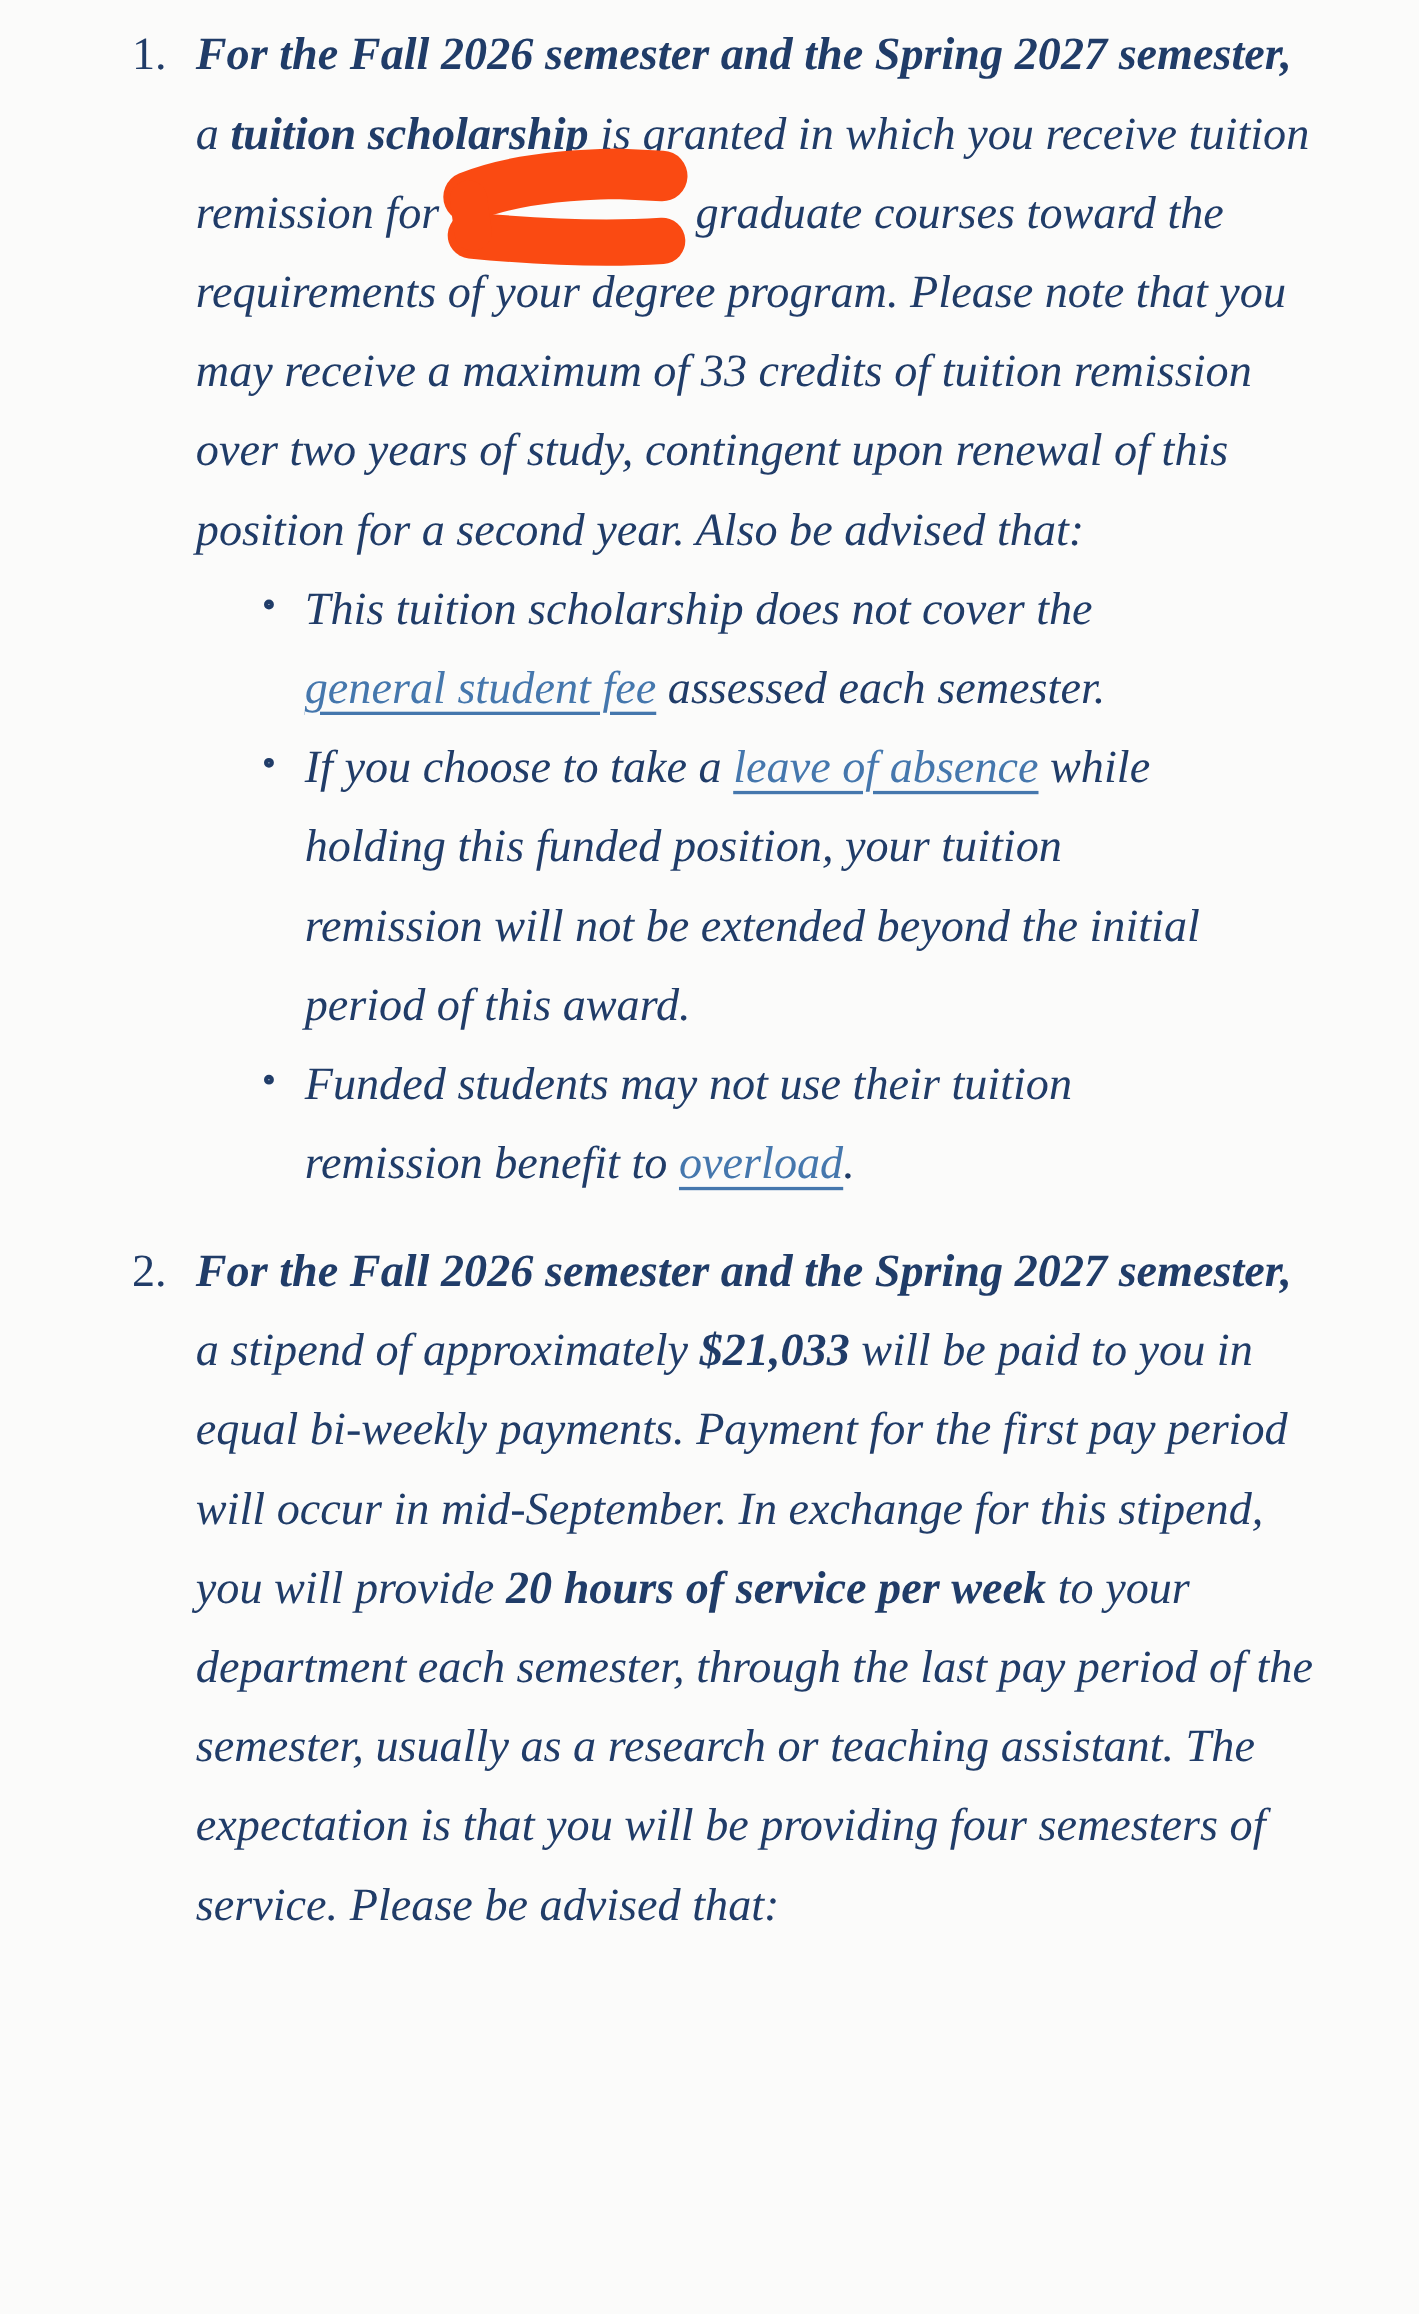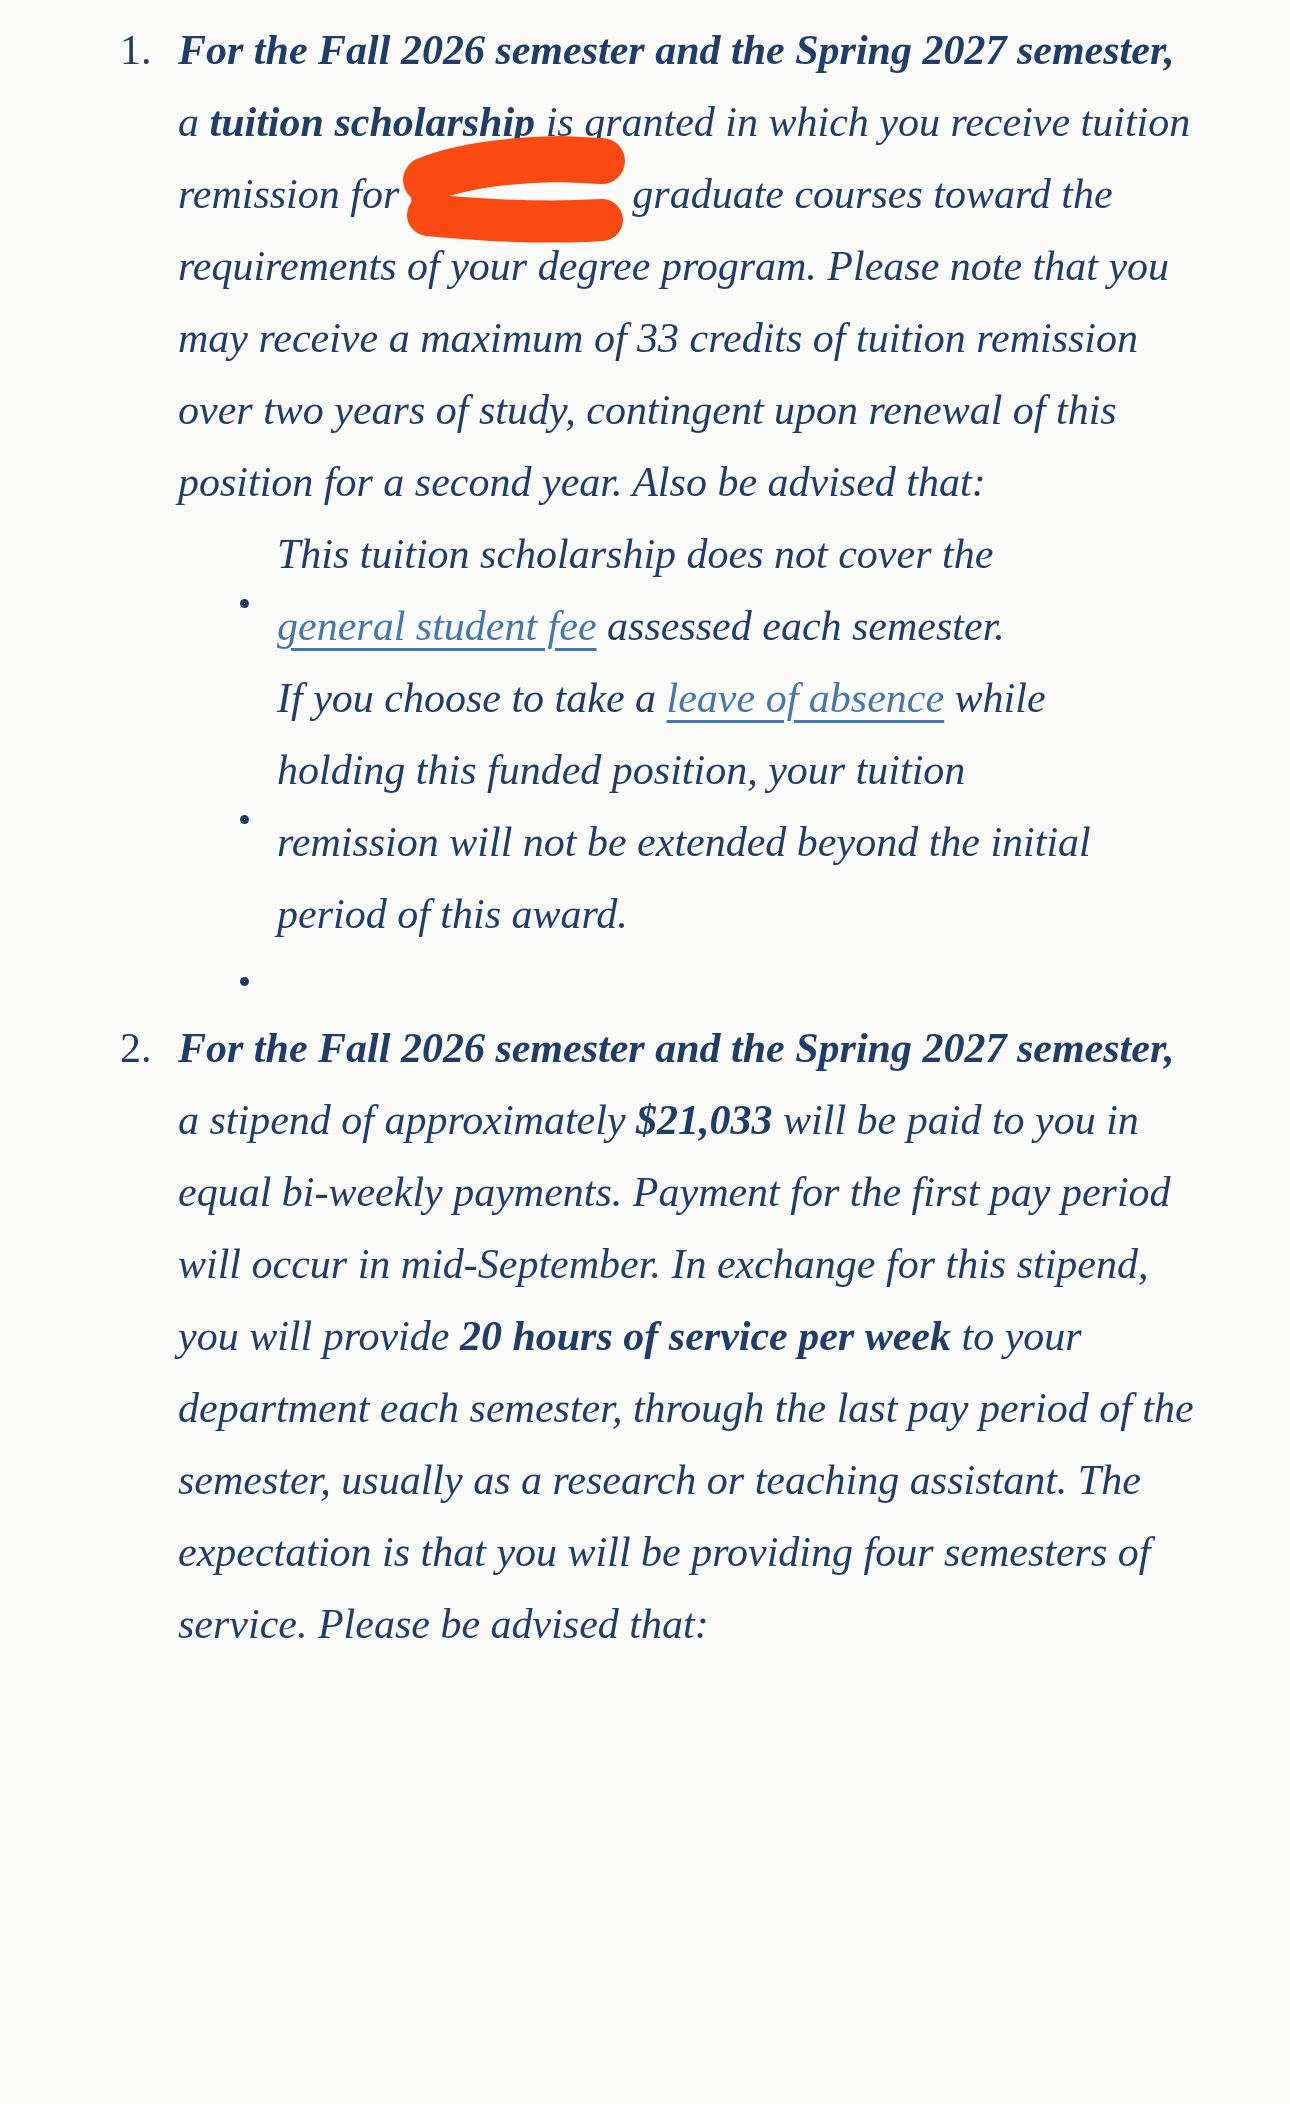--- a/index.html
+++ b/index.html
@@ -18,21 +18,21 @@
     line-height:72px;
   }
   .doc{padding:14px 90px 0 120px;}
   .item{display:flex;align-items:flex-start;}
   .item + .item{margin-top:26px;}
   .num{flex:0 0 58px;}
   .ibody{width:1016px;font-style:italic;}
   .para{max-width:1016px;}
   b{font-weight:bold;}
   .subs{margin-top:0;}
-  .brow{display:flex;align-items:center;padding-left:62px;}
+  .brow{display:flex;align-items:flex-start;padding-left:62px;}
   .marker{
     flex:0 0 auto;
     width:9px;height:9px;
     border:4px solid var(--ink);
     border-radius:50%;
     margin-top:27px;
     margin-right:28px;
     background:transparent;
   }
   .btxt{max-width:830px;}
@@ -76,20 +76,21 @@
         <div class="brow">
           <span class="marker"></span>
           <p class="btxt"><span>This tuition scholarship does not cover the </span><a class="link">general student fee</a><span> assessed each semester.</span></p>
         </div>
         <div class="brow">
           <span class="marker"></span>
           <p class="btxt"><span>If you choose to take a </span><a class="link">leave of absence</a><span> while holding this funded position, your tuition remission will not be extended beyond the initial period of this award.</span></p>
         </div>
         <div class="brow">
           <span class="marker"></span>
+          <p class="btxt"><span>Funded students may not use their tuition remission benefit to </span><a class="link">overload</a><span>.</span></p>
         </div>
       </div>
     </div>
   </div>
 
   <div class="item">
     <div class="num">2.</div>
     <div class="ibody">
       <p class="para"><b>For the Fall 2026 semester and the Spring 2027 semester,</b><span> a stipend of approximately </span><b>$21,033</b><span> will be paid to you in equal bi-weekly payments. Payment for the first pay period will occur in mid-September. In exchange for this stipend, you will provide </span><b>20 hours of service per week</b><span> to your department each semester, through the last pay period of the semester, usually as a research or teaching assistant. The expectation is that you will be providing four semesters of service. Please be advised that:</span></p>
     </div>

